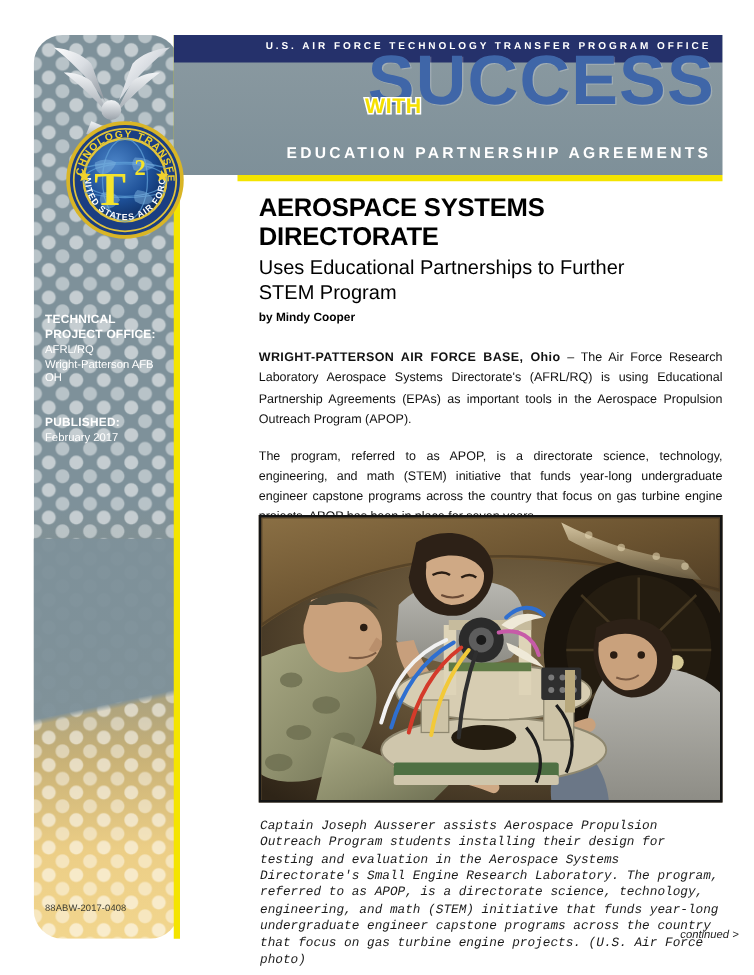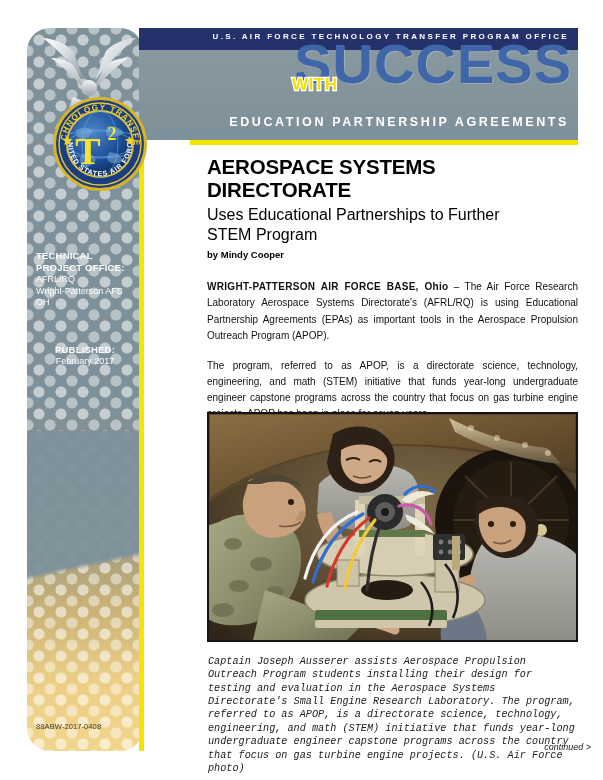--- a/index.html
+++ b/index.html
@@ -51,21 +51,21 @@
   }
 
   .sidebar-block {
     position: absolute;
     left: 9px;
     width: 98px;
     color: #ffffff;
     line-height: 1.28;
   }
   .sb-tpo { top: 222px; }
-  .sb-pub { top: 316px; text-align: center; }
+  .sb-pub { top: 305px; }
   .sb-head {
     font-size: 9.5px;
     font-weight: bold;
     letter-spacing: 0.2px;
   }
   .sb-line {
     font-size: 9px;
     font-weight: normal;
   }
   .doc-number {

